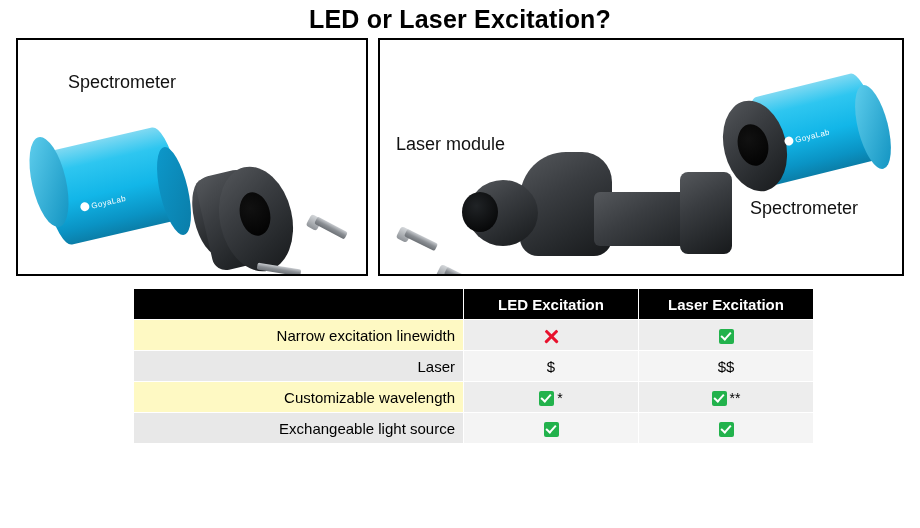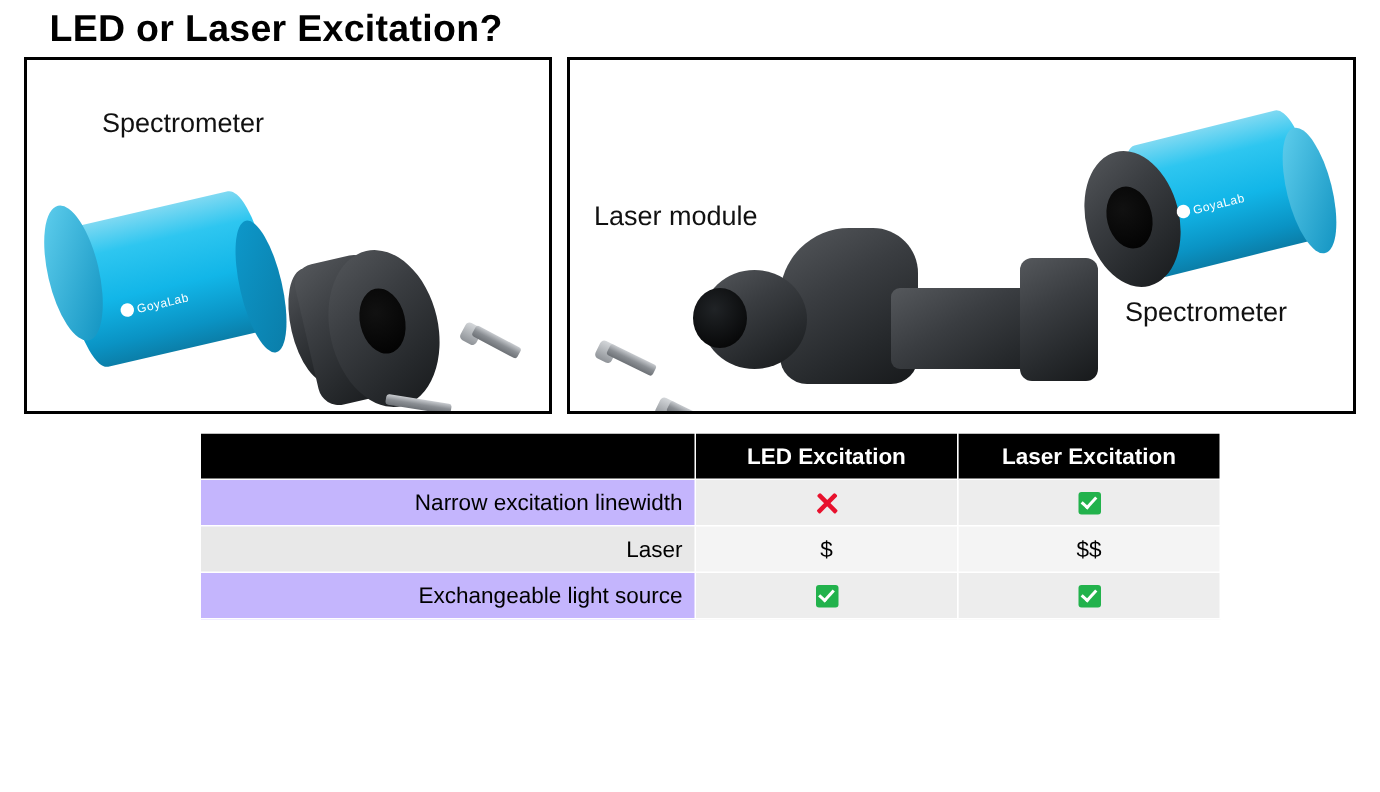--- a/index.html
+++ b/index.html
@@ -11,27 +11,26 @@
     width: 920px;
     height: 528px;
     font-family: "Liberation Sans", sans-serif;
     color: #000000;
     overflow: hidden;
     position: relative;
   }
 
   
   .title {
-    text-align: left;
+    text-align: center;
     font-size: 25px;
     font-weight: bold;
     letter-spacing: .2px;
     padding-top: 4px;
     line-height: 30px;
-    margin-left: 33px;
   }
 
   
   .panels {
     position: absolute;
     top: 38px;
     left: 16px;
     width: 888px;
     height: 238px;
     display: flex;
@@ -126,21 +125,21 @@
     color: #ffffff;
     font-weight: bold;
     font-size: 15px;
     text-align: center;
   }
   .col-label { width: 330px; }
   .col-val { width: 175px; }
   td.label {
     text-align: right;
     padding-right: 8px;
-    background: #c4b5fd;
+    background: #fef9c3;
   }
   td.value {
     text-align: center;
     background: #ededed;
   }
   tbody tr:nth-child(even) td.label { background: #e8e8e8; }
   tbody tr:nth-child(even) td.value { background: #f4f4f4; }
 
   .mark-check {
     display: inline-block;
@@ -254,19 +253,24 @@
           <td class="label">Narrow excitation linewidth</td>
           <td class="value"><span class="mark-x"></span></td>
           <td class="value"><span class="mark-check"></span></td>
         </tr>
         <tr>
           <td class="label">Laser</td>
           <td class="value"><span>$</span></td>
           <td class="value"><span>$$</span></td>
         </tr>
         <tr>
+          <td class="label">Customizable wavelength</td>
+          <td class="value"><span class="mark-check"></span><span class="sup">*</span></td>
+          <td class="value"><span class="mark-check"></span><span class="sup">**</span></td>
+        </tr>
+        <tr>
           <td class="label">Exchangeable light source</td>
           <td class="value"><span class="mark-check"></span></td>
           <td class="value"><span class="mark-check"></span></td>
         </tr>
       </tbody>
   </table>
 </div>
 
 </body></html>

